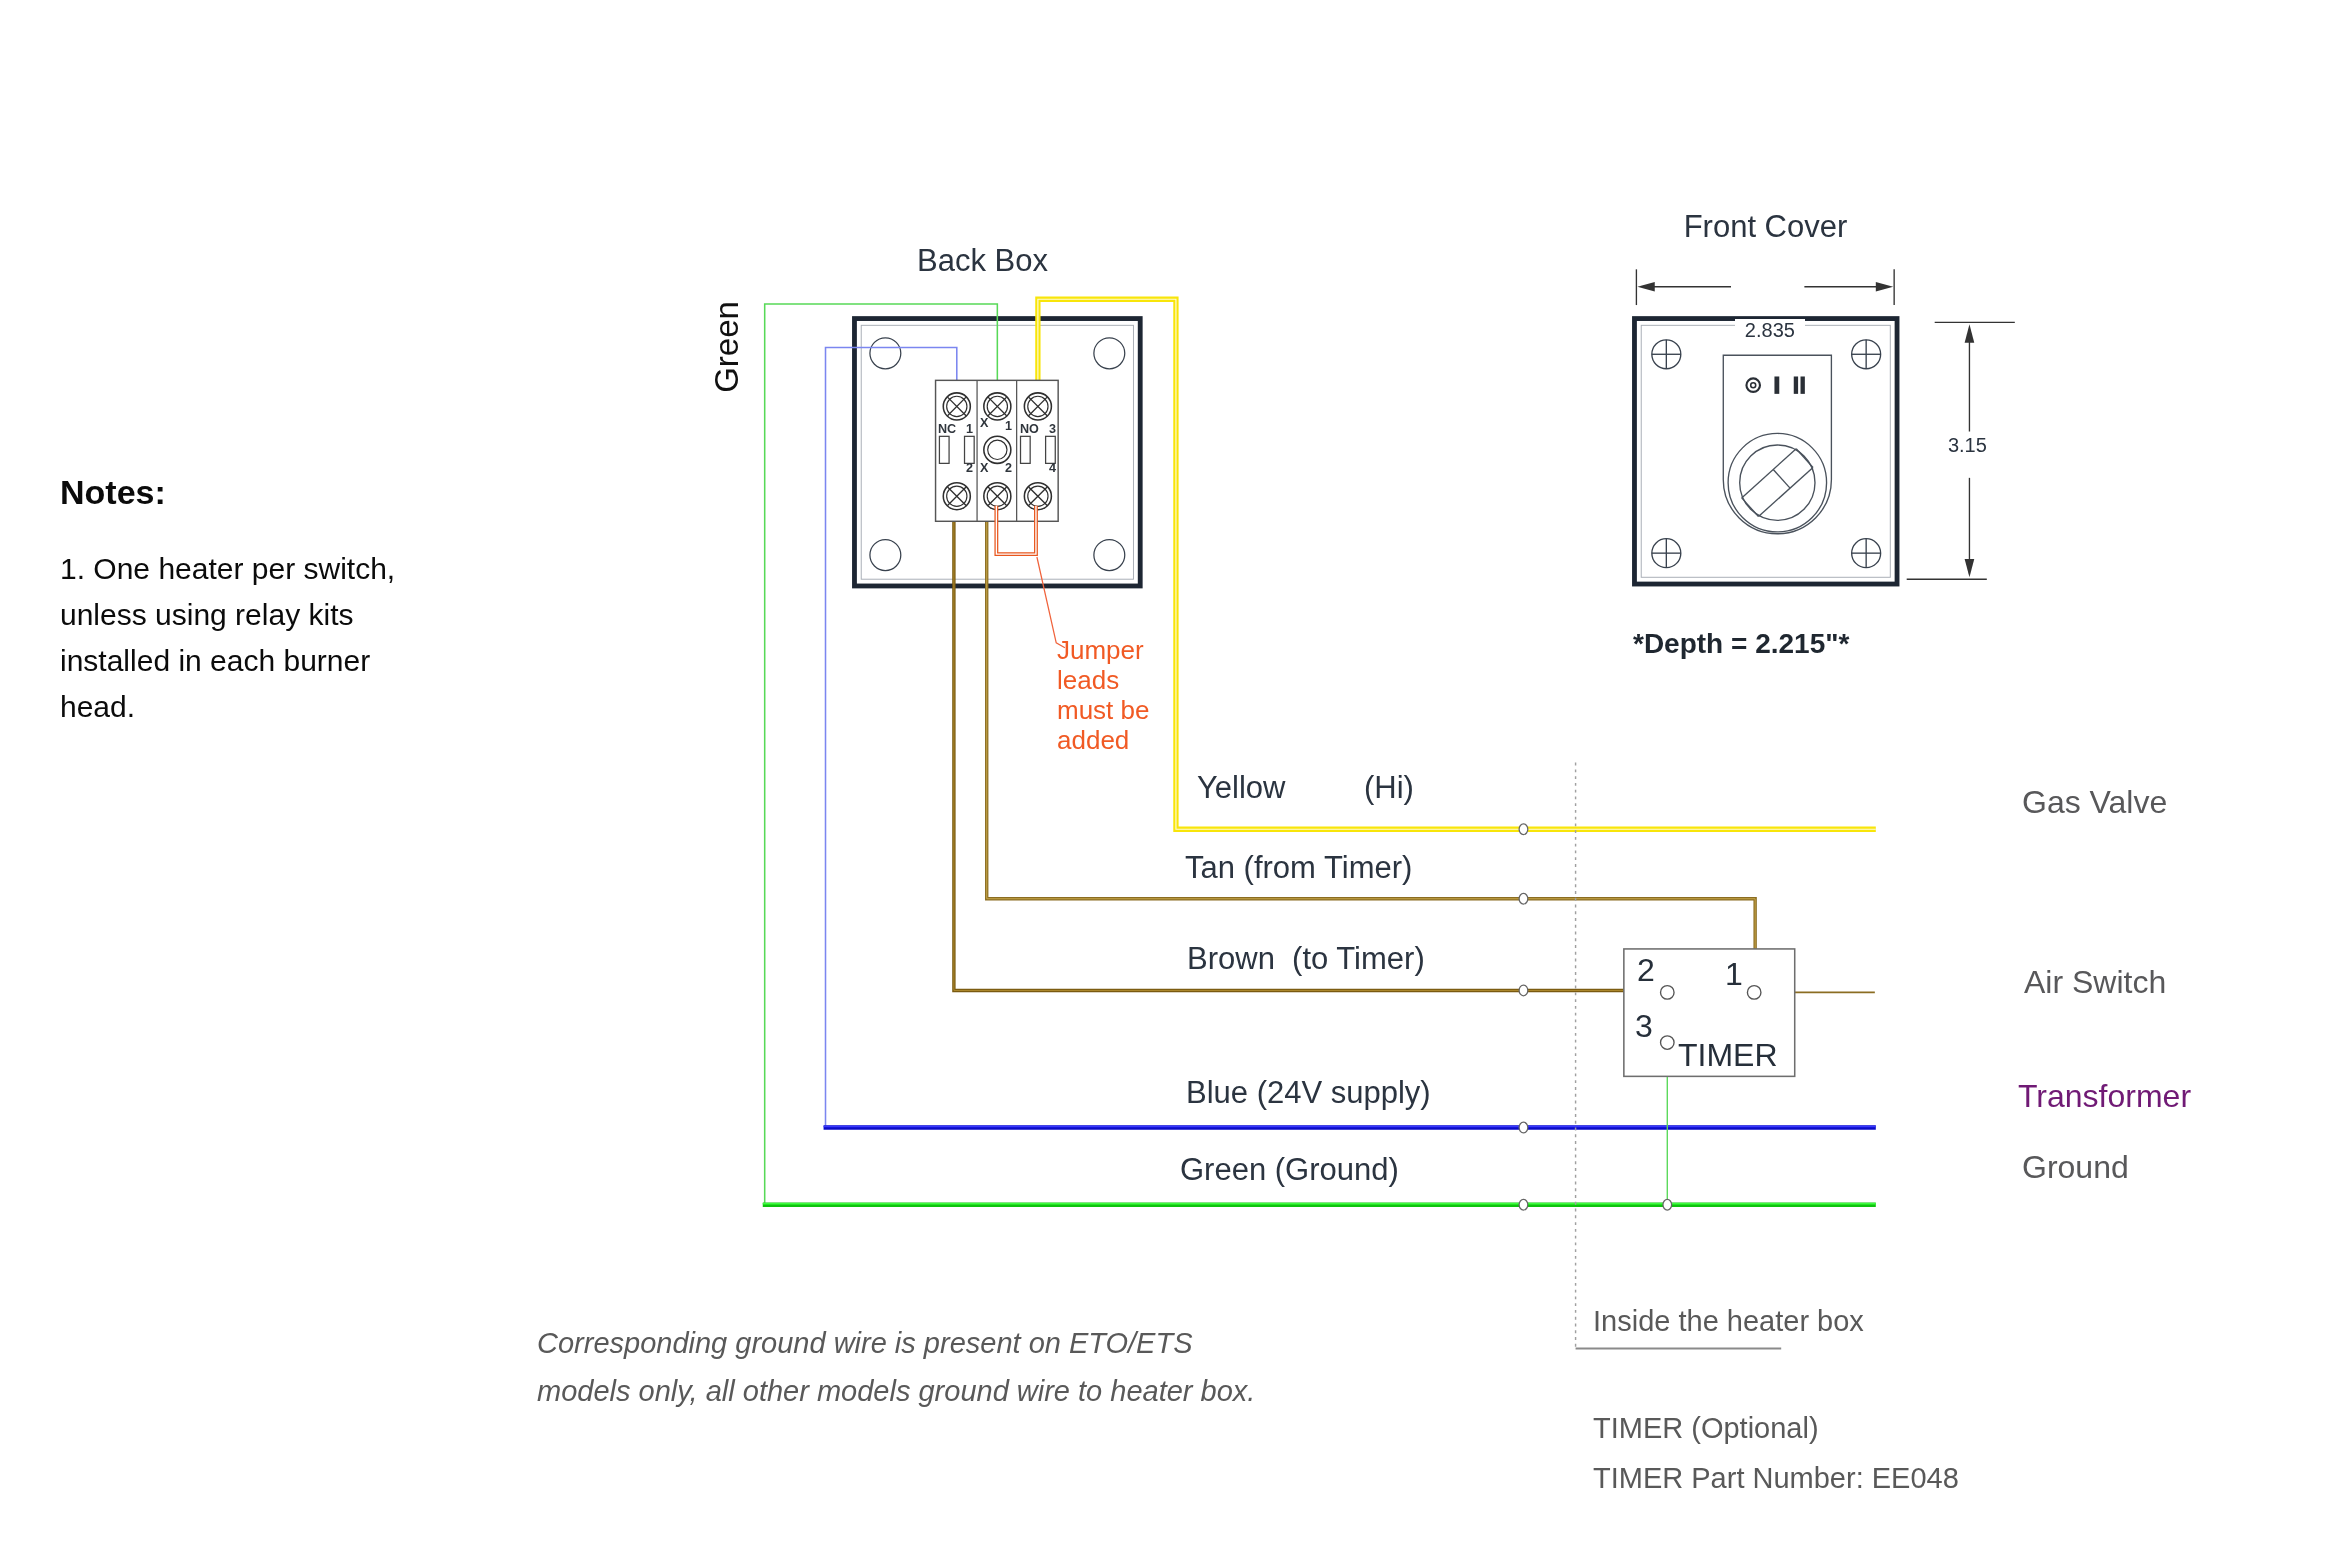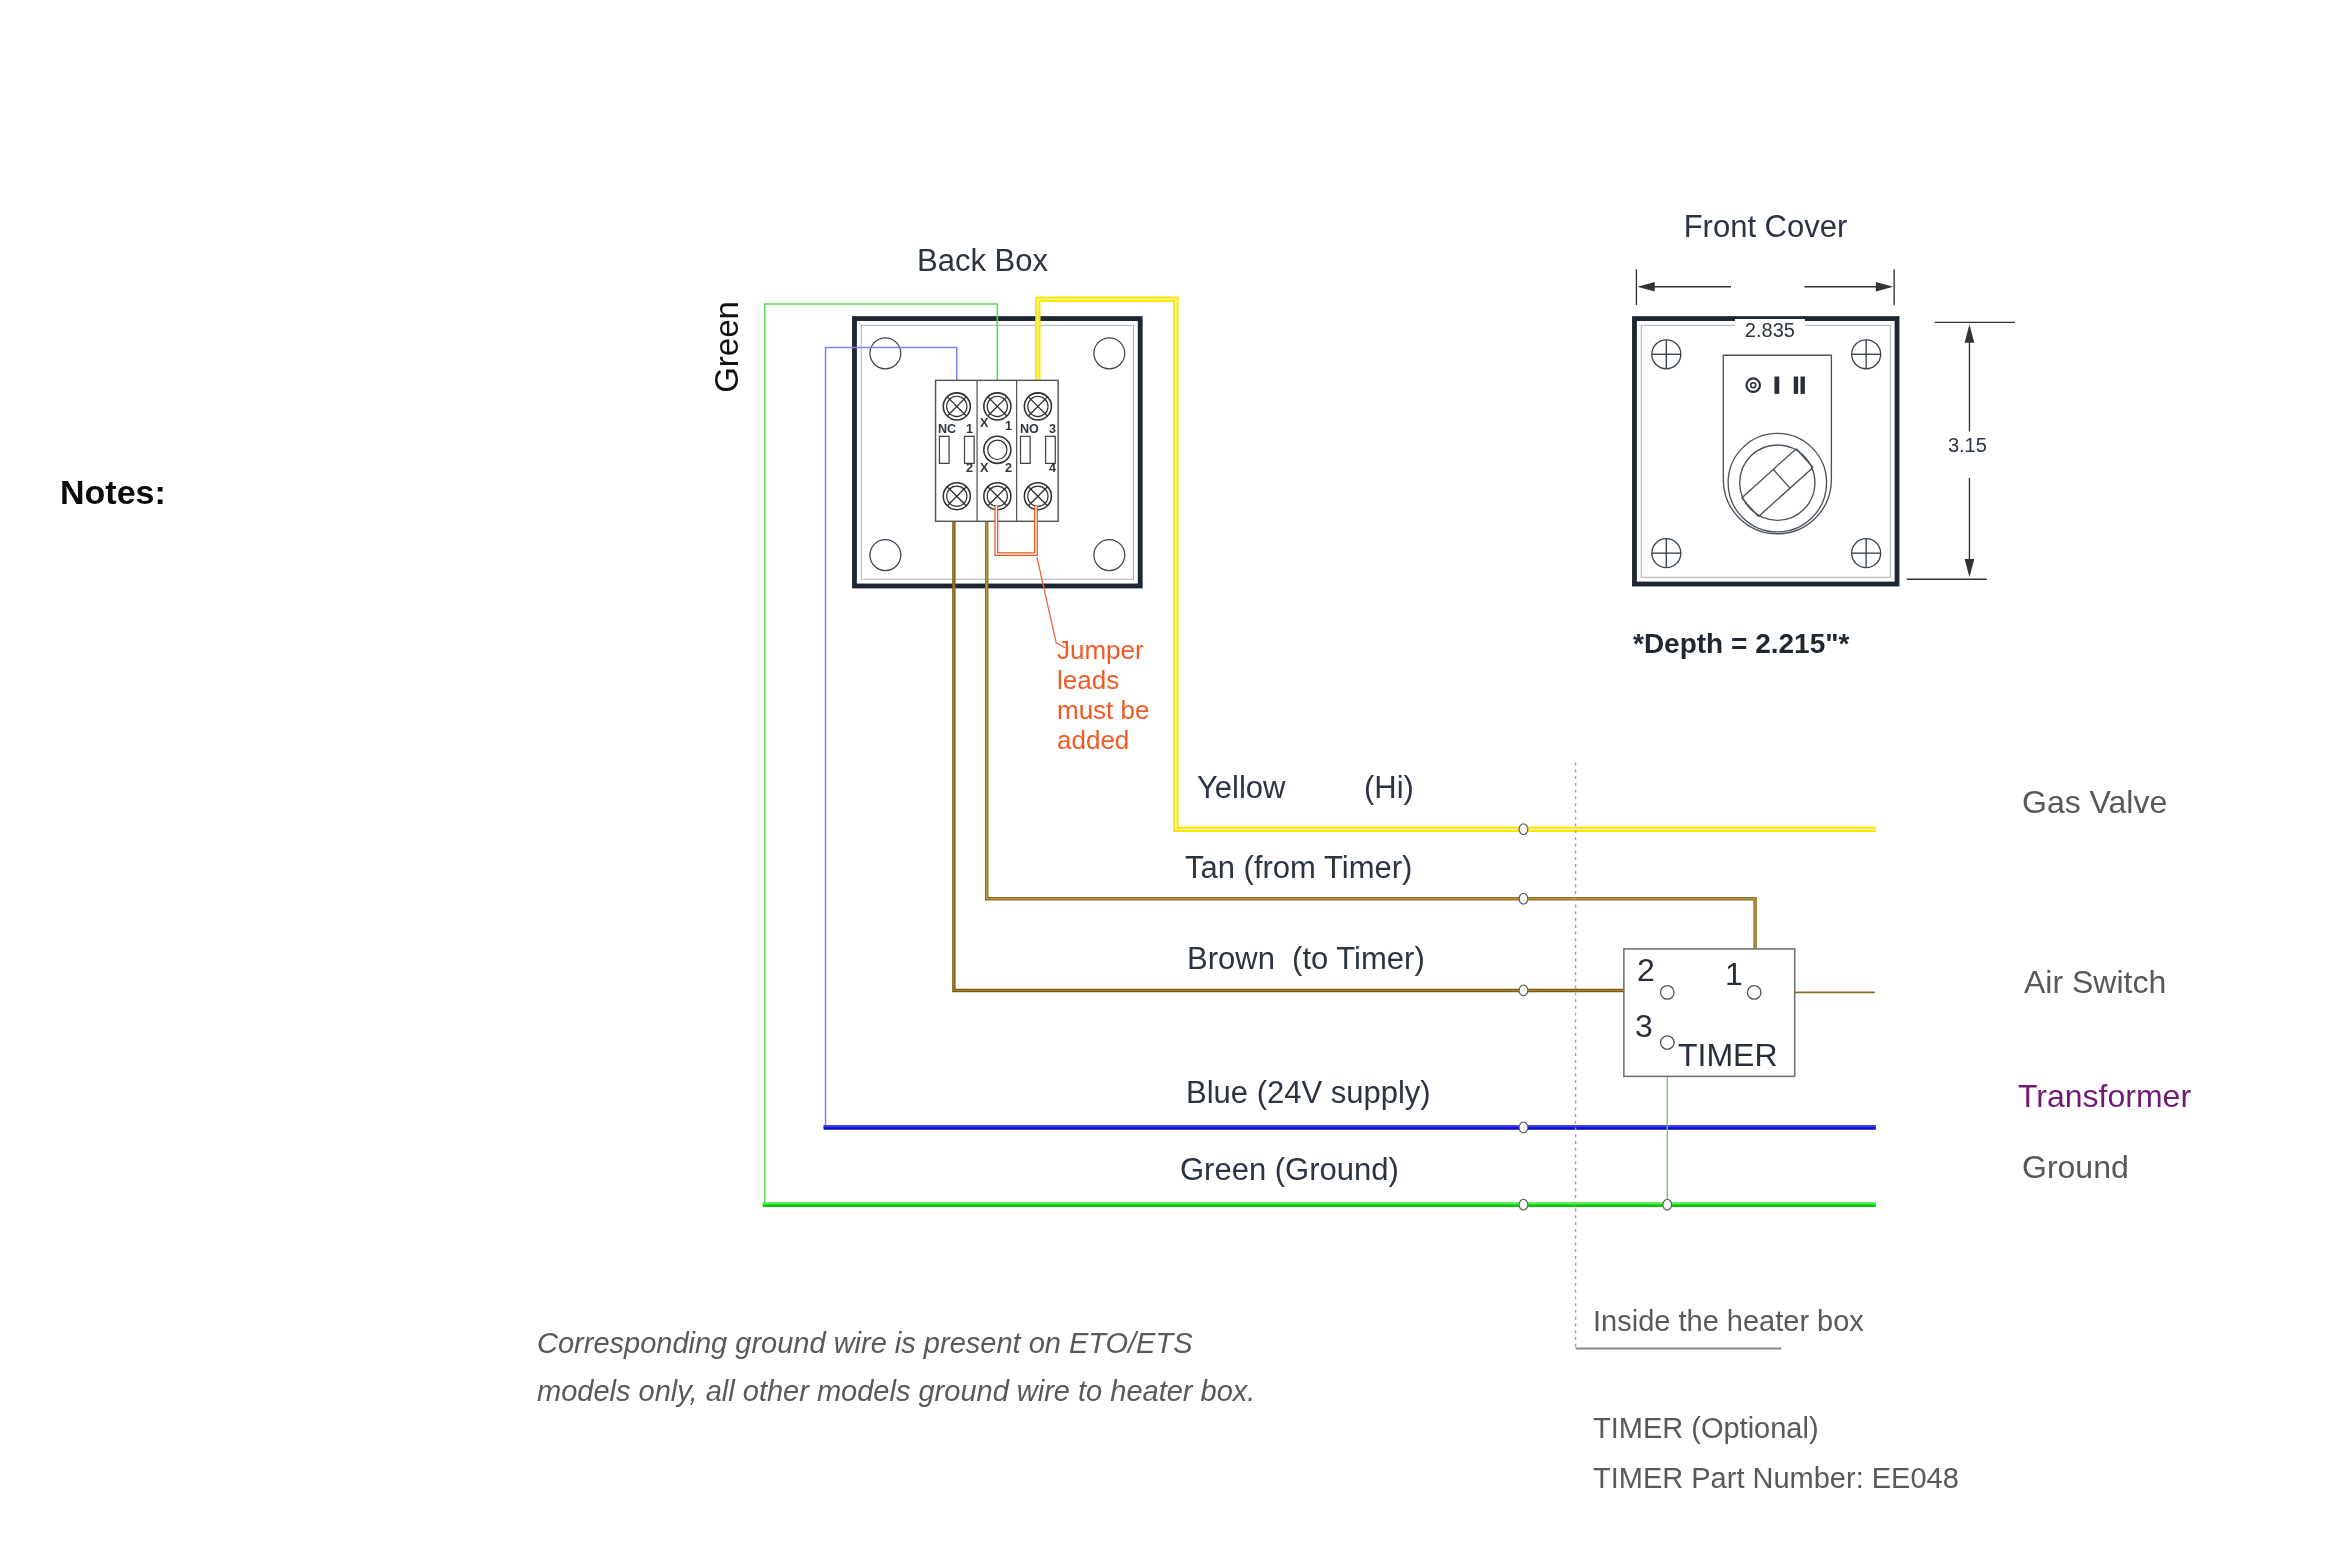--- a/index.html
+++ b/index.html
@@ -173,20 +173,21 @@
 
 
   <div class="lbl t-comp" style="left:886px;top:243px;width:193px;text-align:center;">Back Box</div>
   <div class="lbl t-comp" style="left:1669px;top:209px;width:193px;text-align:center;">Front Cover</div>
 
   <div class="lbl t-dim" style="left:1735px;top:273px;width:62px;text-align:center;margin-top:46px;">2.835</div>
   <div class="lbl t-dim" style="left:1944px;top:434px;">3.15</div>
   <div class="lbl" style="left:1633px;top:628px;font-size:28px;font-weight:bold;color:#1f2730;">*Depth = 2.215"*</div>
 
   <div class="lbl t-note" style="left:60px;top:473px;font-size:34px;font-weight:bold;">Notes:</div>
+  <div class="lbl t-note" style="left:60px;top:546px;width:340px;white-space:normal;line-height:46px;">1. One heater per switch, unless using relay kits installed in each burner head.</div>
 
   <div class="lbl" style="left:630px;top:328px;width:193px;text-align:center;font-size:33px;color:#111111;transform:rotate(-90deg);">Green</div>
 
   <div class="lbl t-term" style="left:938px;top:422px;">NC</div>
   <div class="lbl t-term" style="left:966px;top:422px;">1</div>
   <div class="lbl t-term" style="left:980px;top:416px;">X</div>
   <div class="lbl t-term" style="left:1005px;top:419px;">1</div>
   <div class="lbl t-term" style="left:1020px;top:422px;">NO</div>
   <div class="lbl t-term" style="left:1049px;top:422px;">3</div>
   <div class="lbl t-term" style="left:966px;top:461px;">2</div>

